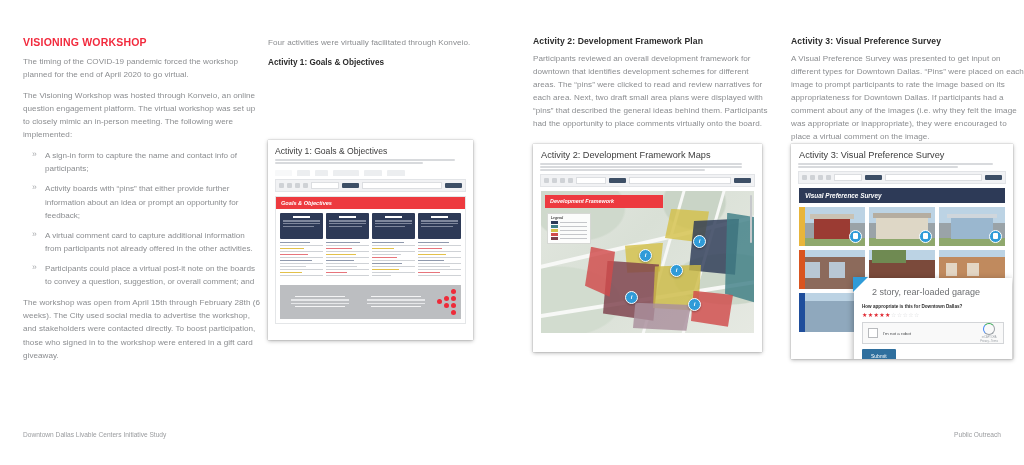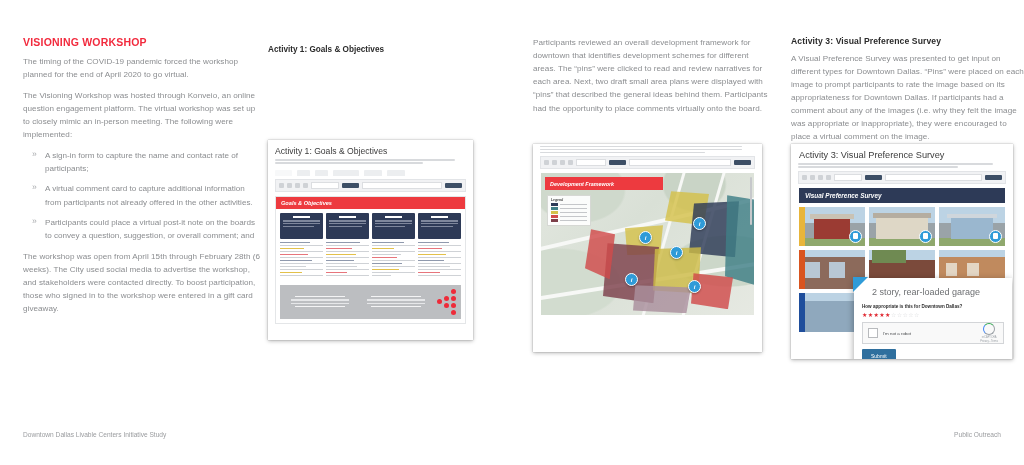--- a/index.html
+++ b/index.html
@@ -146,32 +146,35 @@
 </head>
 <body>
 
 <div class="page">
 
   <div class="col c1">
     <h1 class="h-red">VISIONING WORKSHOP</h1>
     <p class="body">The timing of the COVID-19 pandemic forced the workshop planned for the end of April 2020 to go virtual.</p>
     <p class="body">The Visioning Workshop was hosted through Konveio, an online question engagement platform. The virtual workshop was set up to closely mimic an in-person meeting. The following were implemented:</p>
     <ul class="bullets">
-      <li>A sign-in form to capture the name and contact rate of participants;</li>
+      <li>A sign-in form to capture the name and contact info of participants;</li>
+      <li>Activity boards with “pins” that either provide further information about an idea or prompt an opportunity for feedback;</li>
       <li>A virtual comment card to capture additional information from participants not already offered in the other activities.</li>
       <li>Participants could place a virtual post-it note on the boards to convey a question, suggestion, or overall comment; and</li>
     </ul>
     <p class="body">The workshop was open from April 15th through February 28th (6 weeks). The City used social media to advertise the workshop, and stakeholders were contacted directly. To boost participation, those who signed in to the workshop were entered in a gift card giveaway.</p>
   </div>
 
   <div class="col c2">
+    <p class="body">Four activities were virtually facilitated through Konveio.</p>
     <h3 class="h-sub">Activity 1: Goals &amp; Objectives</h3>
   </div>
 
   <div class="col c3">
+    <h2 class="h-dark">Activity 2: Development Framework Plan</h2>
     <p class="body">Participants reviewed an overall development framework for downtown that identifies development schemes for different areas. The “pins” were clicked to read and review narratives for each area. Next, two draft small area plans were displayed with “pins” that described the general ideas behind them. Participants had the opportunity to place comments virtually onto the board.</p>
   </div>
 
   <div class="col c4">
     <h2 class="h-dark">Activity 3: Visual Preference Survey</h2>
     <p class="body">A Visual Preference Survey was presented to get input on different types for Downtown Dallas. “Pins” were placed on each image to prompt participants to rate the image based on its appropriateness for Downtown Dallas. If participants had a comment about any of the images (i.e. why they felt the image was appropriate or inappropriate), they were encouraged to place a virtual comment on the image.</p>
   </div>
 
   <div class="shot" id="shot1">
     <div class="stitle">Activity 1: Goals &amp; Objectives</div>
@@ -317,20 +320,21 @@
             <div class="dot"></div>
             <div class="dot"></div>
             <div class="dot"></div>
           </div>
         </div>
       </div>
     </div>
   </div>
 
   <div class="shot" id="shot2">
+    <div class="stitle">Activity 2: Development Framework Maps</div>
     <div class="fineline m"></div>
     <div class="fineline m"></div>
     <div class="fineline s"></div>
 
     <div class="toolbar2">
       <div class="ti"></div>
       <div class="ti"></div>
       <div class="ti"></div>
       <div class="ti"></div>
       <div class="tfield" style="max-width:28px"></div>

